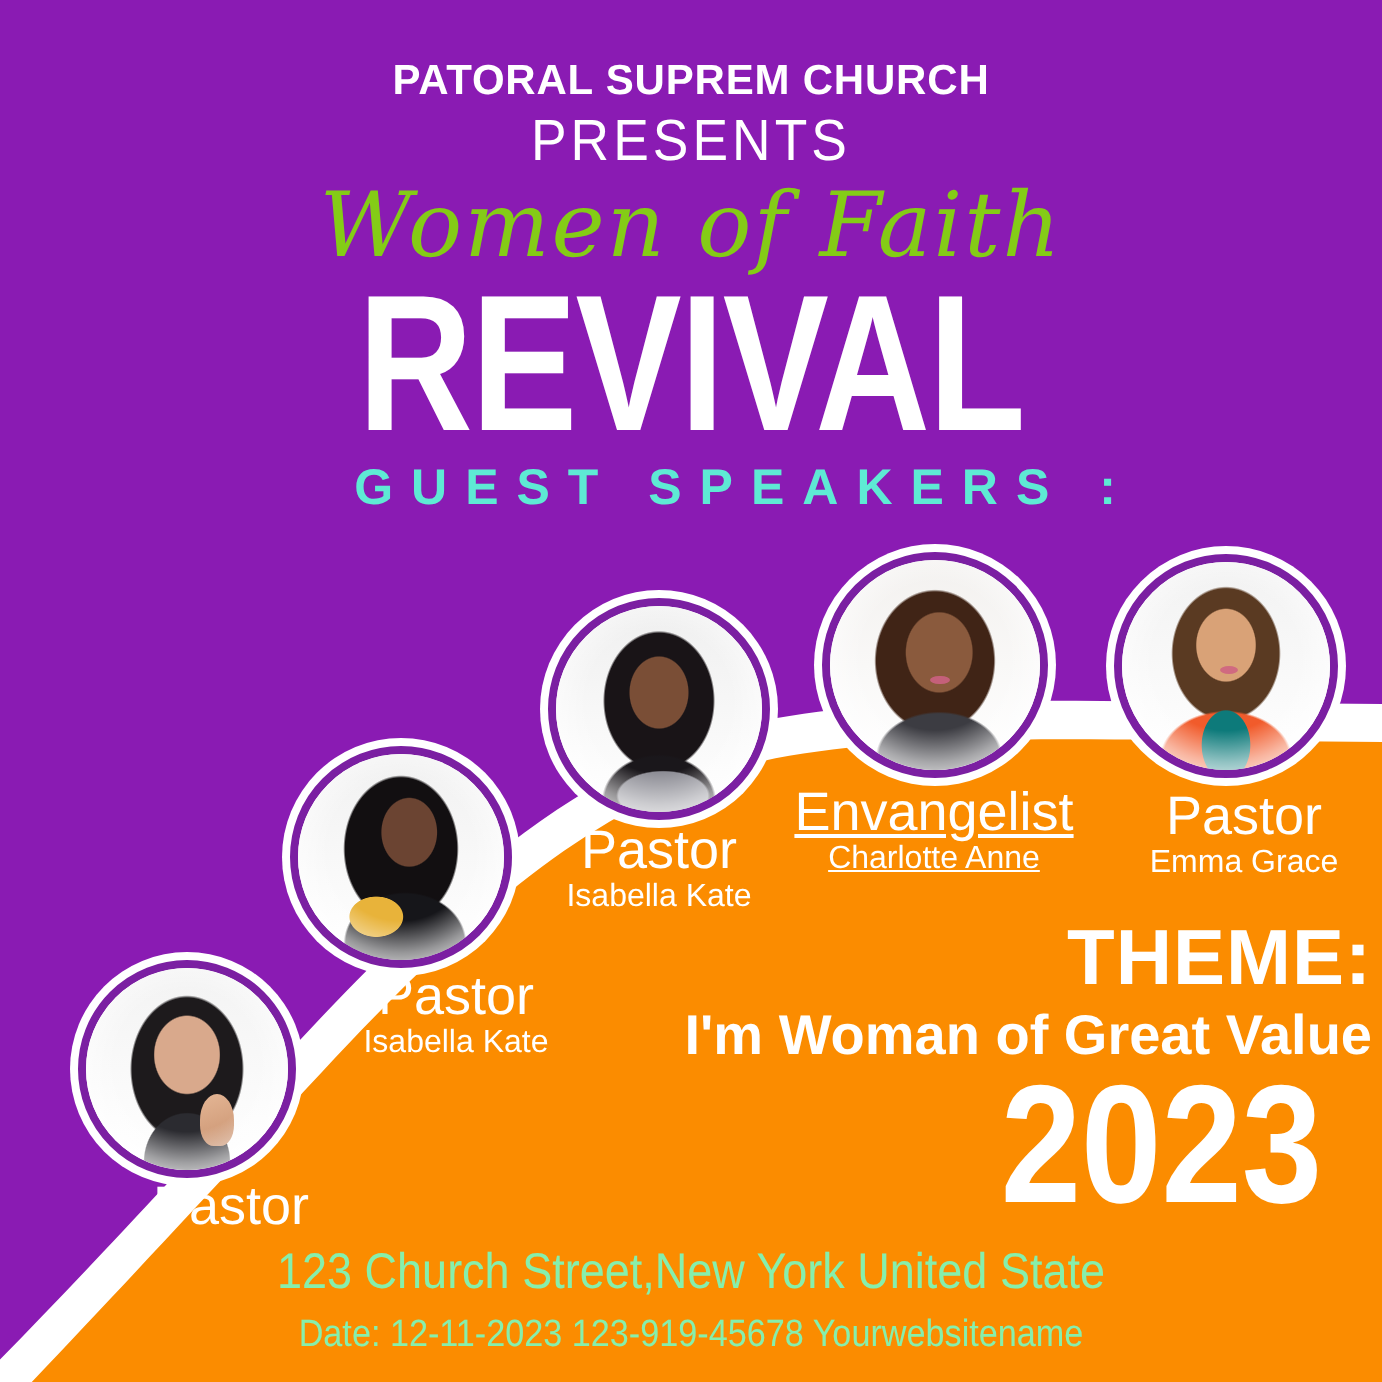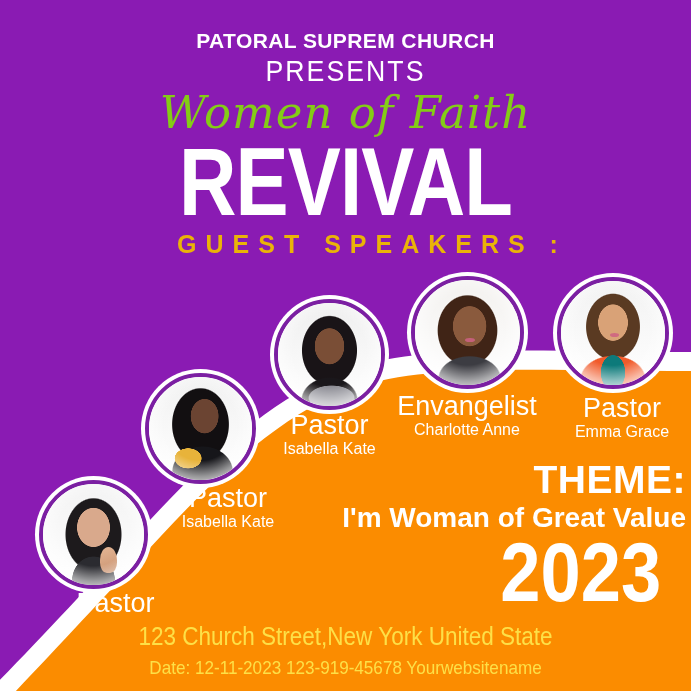--- a/index.html
+++ b/index.html
@@ -50,21 +50,21 @@
     letter-spacing:1px;
   }
   .revival {
     margin-top:-4px;
     font-size:97px; font-weight:bold; color:#ffffff;
     line-height:0.92; letter-spacing:-1px;
     transform:scaleX(0.82);
   }
   .guest-speakers {
     margin-top:6px;
-    font-size:25px; font-weight:bold; color:#eab308;
+    font-size:25px; font-weight:bold; color:#5eead4;
     letter-spacing:9px; line-height:1;
     padding-left:9px;
     margin-left:44px;
   }
 
   
   .avatar {
     position:absolute; z-index:6;
     border-radius:50%;
     background:#ffffff;
@@ -107,21 +107,21 @@
     font-size:28px; font-weight:bold; line-height:1;
   }
   .year {
     margin-top:-2px;
     font-size:84px; font-weight:bold; line-height:1.02;
     letter-spacing:0px;
     transform:scaleX(0.86);
   }
 
   
-  .footer { position:absolute; z-index:7; text-align:center; color:#fde047; width:100%; }
+  .footer { position:absolute; z-index:7; text-align:center; color:#86efac; width:100%; }
   .footer .addr {
     font-size:25px; font-weight:400; line-height:1;
     transform:scaleX(0.9);
     white-space:nowrap;
   }
   .footer .meta {
     margin-top:9px;
     font-size:19px; font-weight:400; line-height:1;
     transform:scaleX(0.9);
     white-space:nowrap;
@@ -208,21 +208,21 @@
   <div class="avatar" style="left:411px; top:276px; width:113px; height:113px;">
     <div class="photo" style="background:
            radial-gradient(ellipse 36% 26% at 52% 94%, #3c3c42 0%, #3c3c42 80%, rgba(60,60,66,0) 84%),
            radial-gradient(ellipse 20% 24% at 52% 44%, #8a5a3d 0%, #8a5a3d 78%, rgba(138,90,61,0) 81%),
            radial-gradient(ellipse 34% 40% at 50% 48%, #402416 0%, #402416 82%, rgba(64,36,22,0) 85%),
            linear-gradient(#f3f1ef,#ffffff)">
     </div>
     <div class="p-mouth" style="left:48%; top:55%; width:9%; height:4%; background:#c4607a;"></div>
     <div class="vignette"></div>
   </div>
-  <div class="caption" style="left:388px; top:393px; width:158px;">
+  <div class="caption" style="left:388px; top:393px; width:158px;text-decoration:underline;">
     <div class="role">Envangelist</div>
     <div class="name">Charlotte Anne</div>
   </div>
 
   <div class="avatar" style="left:557px; top:277px; width:112px; height:112px;">
     <div class="photo" style="background:
            radial-gradient(ellipse 14% 20% at 50% 88%, #0d7a7a 0%, #0d7a7a 82%, rgba(13,122,122,0) 85%),
            radial-gradient(ellipse 38% 28% at 50% 95%, #f15b2b 0%, #f15b2b 80%, rgba(241,91,43,0) 84%),
            radial-gradient(ellipse 18% 22% at 50% 40%, #d9a277 0%, #d9a277 78%, rgba(217,162,119,0) 81%),
            radial-gradient(ellipse 31% 38% at 50% 44%, #5a3a22 0%, #5a3a22 82%, rgba(90,58,34,0) 85%),

